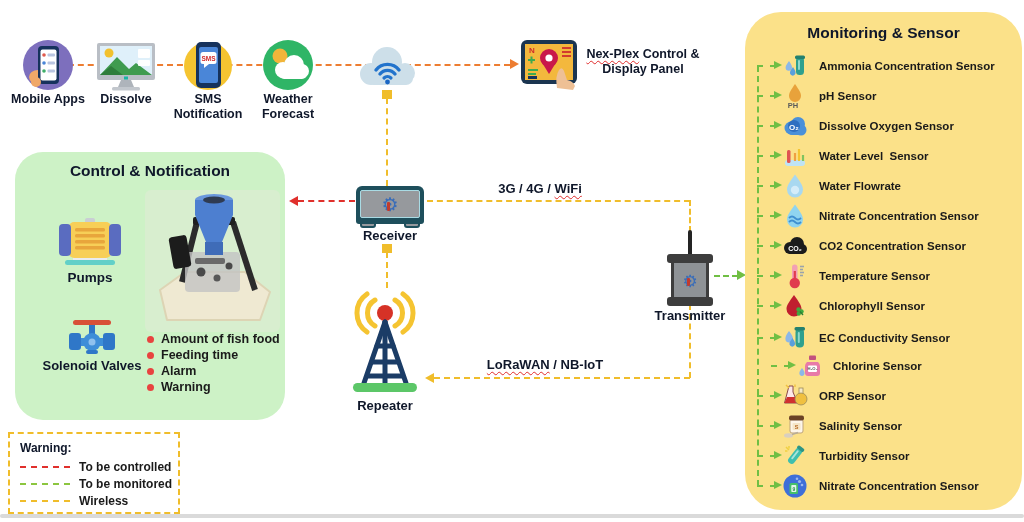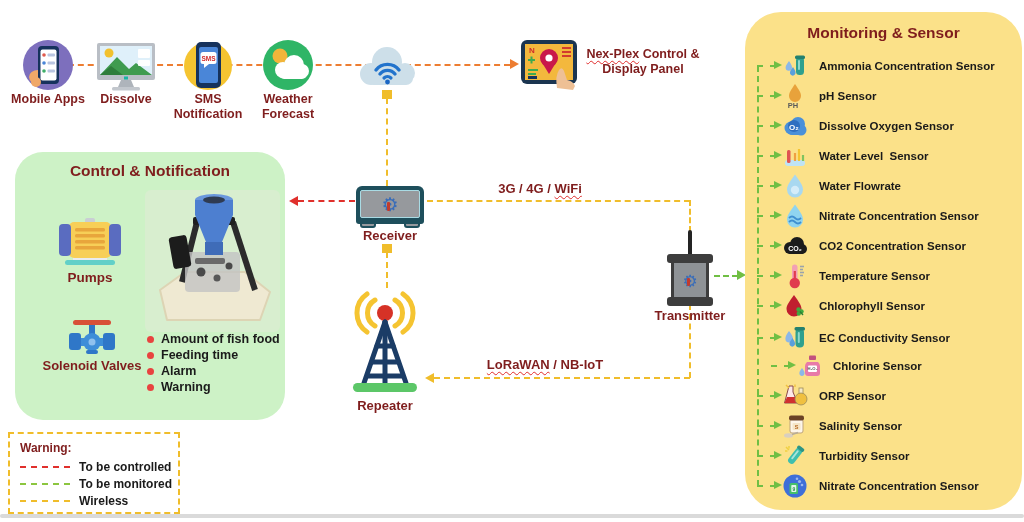--- a/index.html
+++ b/index.html
@@ -1,19 +1,19 @@
 <!DOCTYPE html>
 <html><head>
 <meta charset="utf-8">
 <style>
   html,body{margin:0;padding:0;background:#fff;}
   .canvas{position:relative;width:1024px;height:522px;background:#fff;overflow:hidden;
           font-family:"Liberation Sans",sans-serif;color:#1a1a1a;}
   .abs{position:absolute;}
-  .lbl{position:absolute;font-weight:700;color:#7f1d1d;text-align:center;line-height:1.2;}
+  .lbl{position:absolute;font-weight:700;color:#0f172a;text-align:center;line-height:1.2;}
   
   .hl{position:absolute;height:0;border-top:2px dashed;}
   .vl{position:absolute;width:0;border-left:2px dashed;}
   .c-gold{border-color:#f0bd2b;}
   .c-orange{border-color:#ed7d31;}
   .c-red{border-color:#e0302c;}
   .c-green{border-color:#70bf44;}
   .hl.thick{border-top-width:2.5px;}
   
   .arr{position:absolute;width:0;height:0;}

